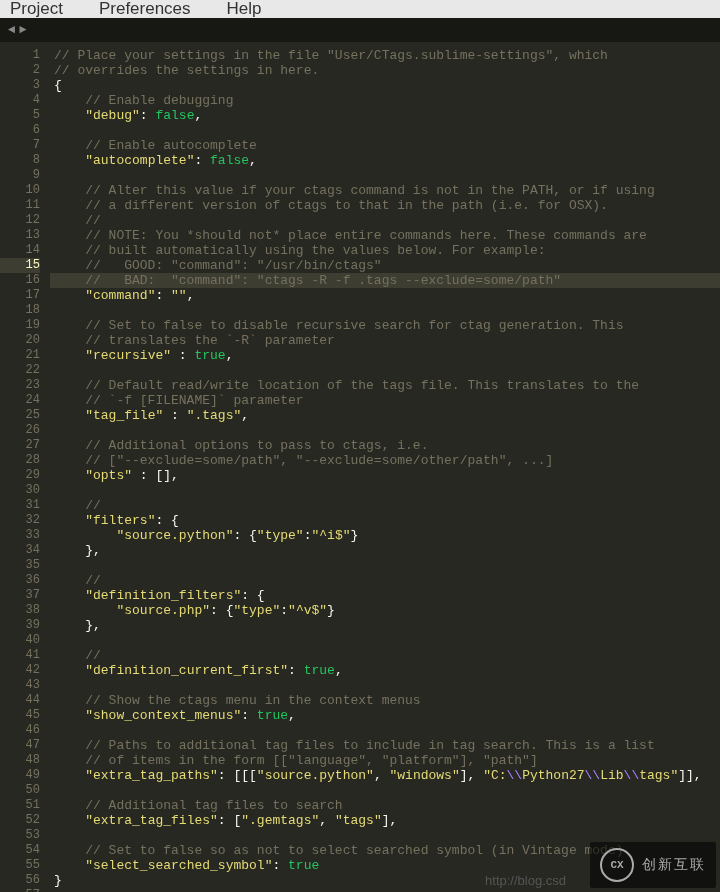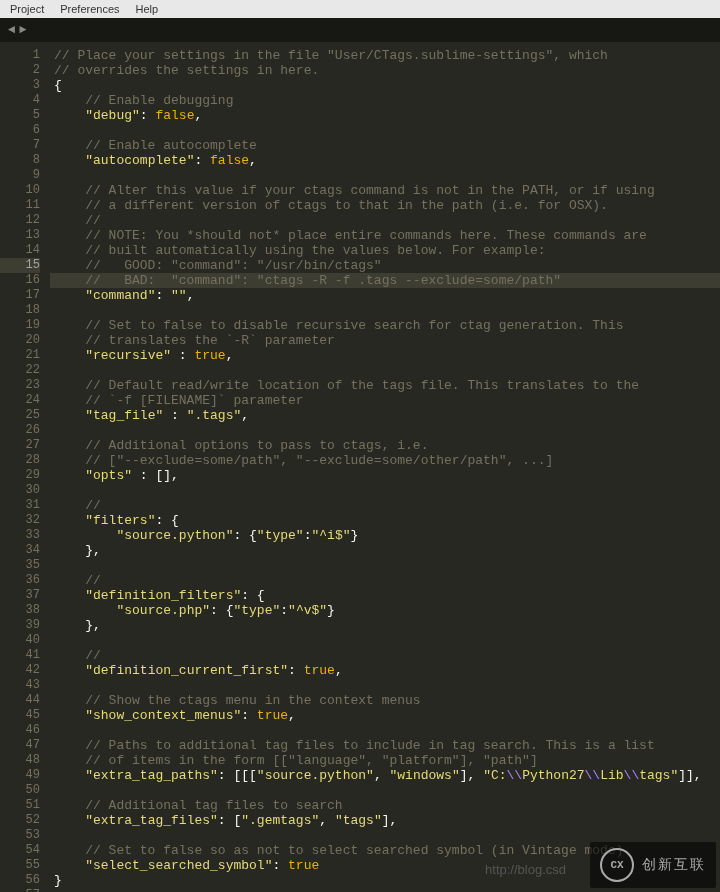--- a/index.html
+++ b/index.html
@@ -9,25 +9,26 @@
     background: #272822;
     font-family: Consolas, "Courier New", monospace;
     font-size: 13px;
     overflow: hidden;
     position: relative;
   }
   .menubar {
     height: 18px;
     background: #e8e8e8;
     font-family: "Segoe UI", Tahoma, sans-serif;
-    font-size: 11px;
+    font-size: 17px;
     color: #333;
     display: flex;
     align-items: center;
     padding-left: 2px;
+    gap: 20px;
   }
   .menubar span { padding: 0 8px; }
   .topchrome {
     height: 24px;
     background: #171814;
     display: flex;
     align-items: center;
   }
   .navarrows {
     display: flex;
@@ -65,35 +66,35 @@
     width: 50px;
     background: #272822;
     text-align: right;
     padding-right: 10px;
     color: #75715e;
     font-size: 12px;
     line-height: 15px;
     padding-top: 6px;
     user-select: none;
   }
-  .gutter .ln.highlight { background: #3e3d32; color: #a3a3a3; }
+  .gutter .ln.highlight { background: #3e3d32; color: #fef9c3; }
   .code {
     flex: 1;
     padding-top: 6px;
     line-height: 15px;
     white-space: pre;
     color: #f8f8f2;
     position: relative;
   }
   .code .line { height: 15px; padding-left: 4px; }
   .code .line.sel { background: #3e3d32; }
   .cm { color: #75715e; margin-top: 32px; }
   .key { color: #e6db74; }
   .str { color: #e6db74; }
-  .kw { color: #eab308; }
+  .kw { color: #22c55e; }
   .punc { color: #f8f8f2; }
   .esc { color: #ae81ff; }
   .brace { color: #f8f8f2; }
 
   .watermark {
     position: absolute;
     right: 4px;
     bottom: 4px;
     display: flex;
     align-items: center;
@@ -109,21 +110,21 @@
     border-radius: 50%;
     position: relative;
     display: flex;
     align-items: center;
     justify-content: center;
     color: #aaa;
     font-size: 11px;
     font-weight: bold;
   }
   .watermark .txt { color: #aaa; font-size: 14px; font-family: sans-serif; letter-spacing: 2px; }
-  .watermark .url { position: absolute; right: 150px; bottom: 11px; color: #555; font-size: 13px; font-family: sans-serif; }
+  .watermark .url { position: absolute; right: 150px; bottom: 0; color: #555; font-size: 13px; font-family: sans-serif; }
 </style>
 </head>
 <body>
 
 <div class="menubar">
   <span>Project</span>
   <span>Preferences</span>
   <span>Help</span>
 </div>
 

